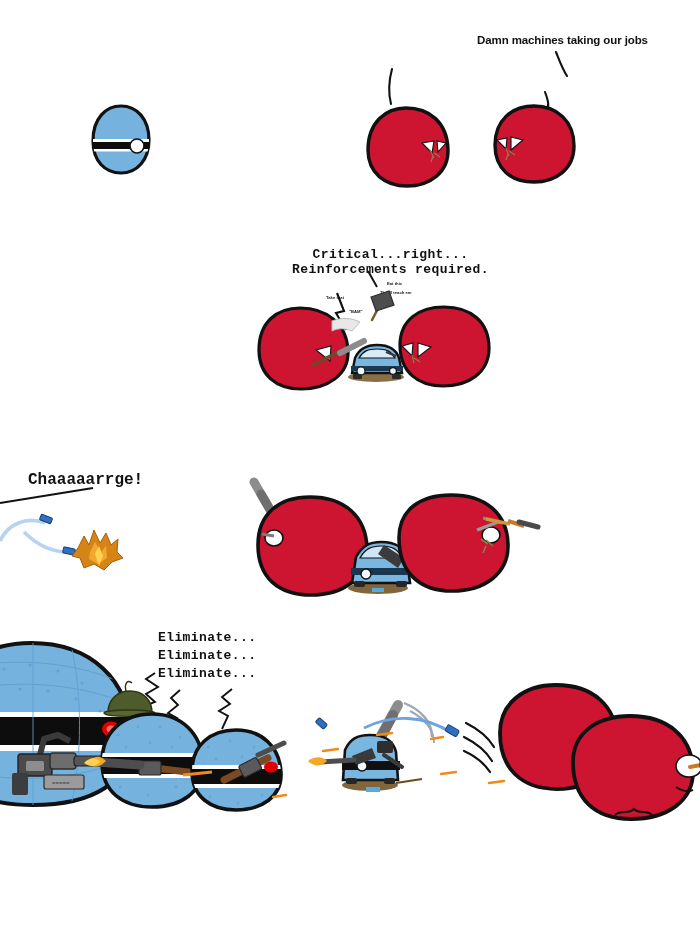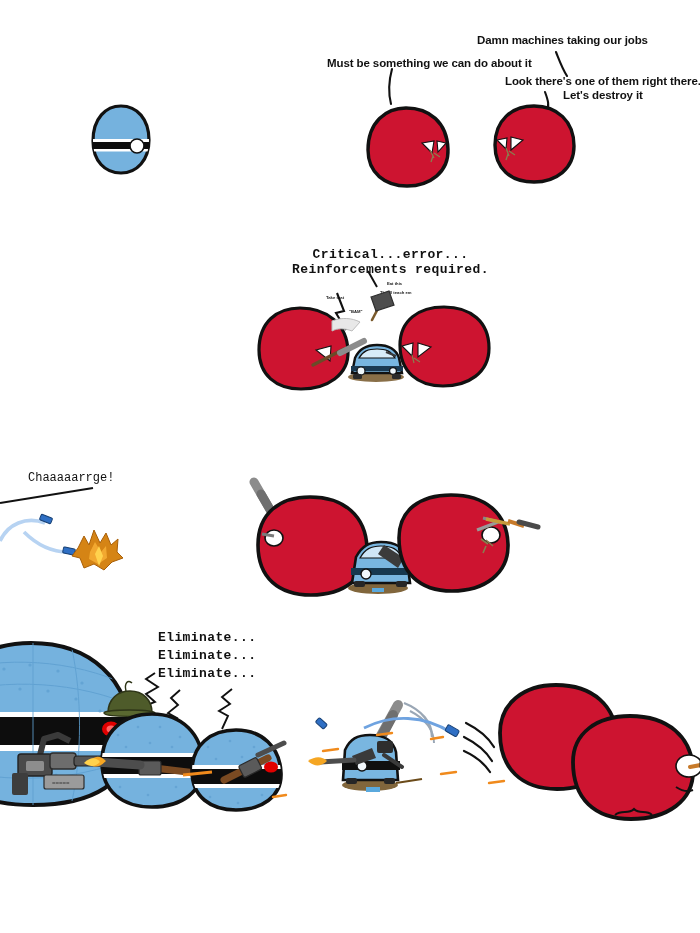--- a/index.html
+++ b/index.html
@@ -44,22 +44,22 @@
     letter-spacing: -0.1px;
   }
   .speech-mono {
     font-family: "Liberation Mono", "DejaVu Sans Mono", monospace;
     font-weight: bold;
     font-size: 13px;
     letter-spacing: 0.4px;
   }
   .speech-mono-sm {
     font-family: "Liberation Mono", "DejaVu Sans Mono", monospace;
-    font-weight: normal;
-    font-size: 12px;
+    font-weight: bold;
+    font-size: 16px;
   }
   .speech-tiny {
     font-family: "Liberation Sans", sans-serif;
     font-weight: bold;
     font-size: 4.2px;
     color: #1a1a1a;
   }
   .ta-center { text-align: center; }
 
   svg.layer {
@@ -70,24 +70,21 @@
 </style>
 </head>
 <body>
 
 <div class="comic">
 
   <div class="panel" id="panel-1">
 
     <div class="speech speech-bold" style="left:477px; top:34px;">Damn machines taking our jobs</div>
 
-    <div class="speech speech-bold" style="left:327px; top:57px;">Must be something we can do about it</div>
-
-    <div class="speech speech-bold ta-center" style="left:505px; top:75px;">Look there's one of them right there.
-Let's destroy it</div>
+
 
     <svg class="layer" width="700" height="225" viewBox="0 0 700 225">
 
       <path d="M392,69 C389,80 388,92 391,104" stroke="#111" stroke-width="2.1" fill="none" stroke-linecap="round"></path>
       <path d="M556,52 C560,62 562,68 567,76" stroke="#111" stroke-width="2.1" fill="none" stroke-linecap="round"></path>
       <path d="M545,92 C548,100 550,106 546,113" stroke="#111" stroke-width="2.1" fill="none" stroke-linecap="round"></path>
 
       <g>
         <path d="M93,141 C93,118 106,106 121,106 C137,106 149,119 149,140
                  C149,160 137,173 121,173 C105,173 93,161 93,141 Z" fill="#75b2de" stroke="#111" stroke-width="3.2"></path>
@@ -116,21 +113,21 @@
                  C574,169 556,182 534,182 C511,182 495,169 495,145 Z" fill="#cd1430" stroke="#111" stroke-width="3.4"></path>
         <path d="M497,140 L507,138 L506,149 Z" fill="#ffffff" stroke="#111" stroke-width="1.1"></path>
         <path d="M511,137 L523,140 L511,150 Z" fill="#ffffff" stroke="#111" stroke-width="1.1"></path>
         <path d="M506,148 L509,156 M509,151 L515,155 M508,154 L506,160" stroke="#8a7d4e" stroke-width="1.3" fill="none"></path>
       </g>
     </svg>
   </div>
 
   <div class="panel" id="panel-2">
 
-    <div class="speech speech-mono ta-center" style="left:283px; top:22px; width:215px;">Critical...error...
+    <div class="speech speech-mono ta-center" style="left:283px; top:22px; width:215px;">Critical...right...
 Reinforcements required.</div>
 
     <div class="speech speech-tiny" style="left:326px; top:71px;">Take that</div>
     <div class="speech speech-tiny" style="left:349px; top:85px;">"BAM"</div>
     <div class="speech speech-tiny" style="left:387px; top:57px;">Eat this</div>
     <div class="speech speech-tiny" style="left:380px; top:66px;">That'll teach em</div>
 
     <svg class="layer" width="700" height="215" viewBox="0 0 700 215">
 
       <path d="M368,46 L377,62" stroke="#111" stroke-width="1.9" fill="none"></path>

